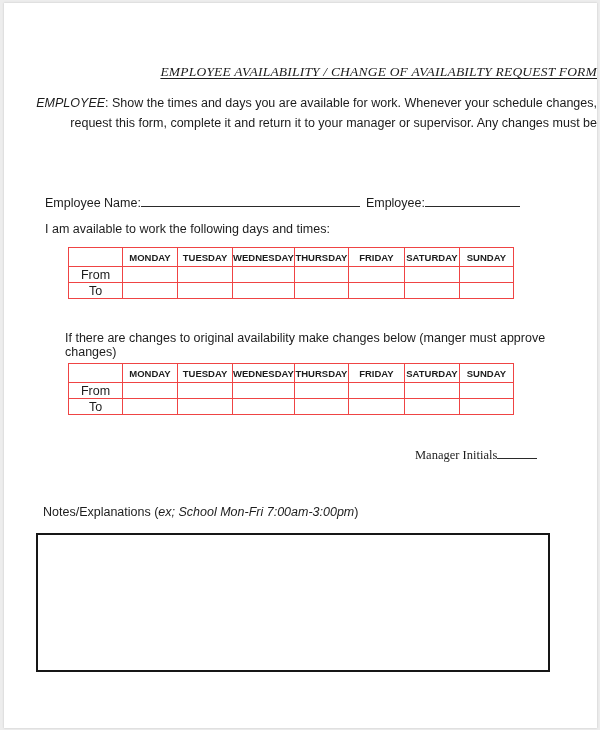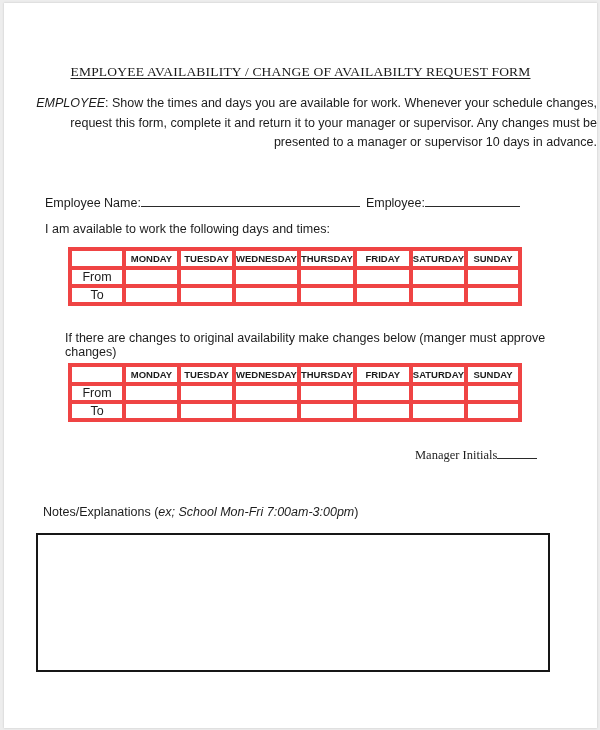--- a/index.html
+++ b/index.html
@@ -14,27 +14,28 @@
   .page {
     position:absolute;
     left:4px; top:3px;
     width:593px; height:725px;
     background:#ffffff;
     box-shadow:0 0 2px rgba(0,0,0,0.18);
   }
   .doc-title {
     position:absolute;
     top:61px; left:0; right:0;
-    text-align:center;
+    text-align:right;
     font-family:"Liberation Serif", serif;
     font-size:13.5px;
     letter-spacing:0.2px;
     text-decoration:underline;
     text-underline-offset:2px;
     white-space:nowrap;
+    font-style:italic;
   }
   .intro {
     position:absolute;
     top:91px; left:0; right:0;
     text-align:center;
     font-size:12.5px;
     line-height:19.5px;
   }
   .intro .line { white-space:nowrap;text-align:right; }
   .it { font-style:italic; }
@@ -58,21 +59,21 @@
   .changes-line { position:absolute; top:328px; left:39px; font-size:12.5px;margin-left:22px; }
   table.grid {
     position:absolute;
     left:64px;
     border-collapse:collapse;
     table-layout:fixed;
   }
   .grid-1 { top:244px; }
   .grid-2 { top:360px; }
   table.grid th, table.grid td {
-    border:4px solid #ef4444;
+    border:1px solid #ef4444;
     padding:0;
     text-align:center;
     overflow:hidden;
   }
   table.grid th {
     font-size:9.5px;
     font-weight:700;
     height:19px;
     font-family:"Liberation Sans", sans-serif;
   }
@@ -91,21 +92,20 @@
 </head>
 <body>
 
 <div class="page">
 
   <div class="doc-title">EMPLOYEE AVAILABILITY / CHANGE OF AVAILABILTY REQUEST FORM</div>
 
   <div class="intro">
     <div class="line"><span class="it">EMPLOYEE</span><span>: Show the times and days you are available for work. Whenever your schedule changes,</span></div>
     <div class="line">request this form, complete it and return it to your manager or supervisor. Any changes must be</div>
-    <div class="line">presented to a manager or supervisor 10 days in advance.</div>
   </div>
 
   <div class="field-row name-row">
     <span>Employee Name:</span><span class="uline u-name"></span><span class="gap6"></span><span>Employee:</span><span class="uline u-pos"></span>
   </div>
 
   <div class="avail-line">I am available to work the following days and times:</div>
 
   <table class="grid grid-1">
     <colgroup>

